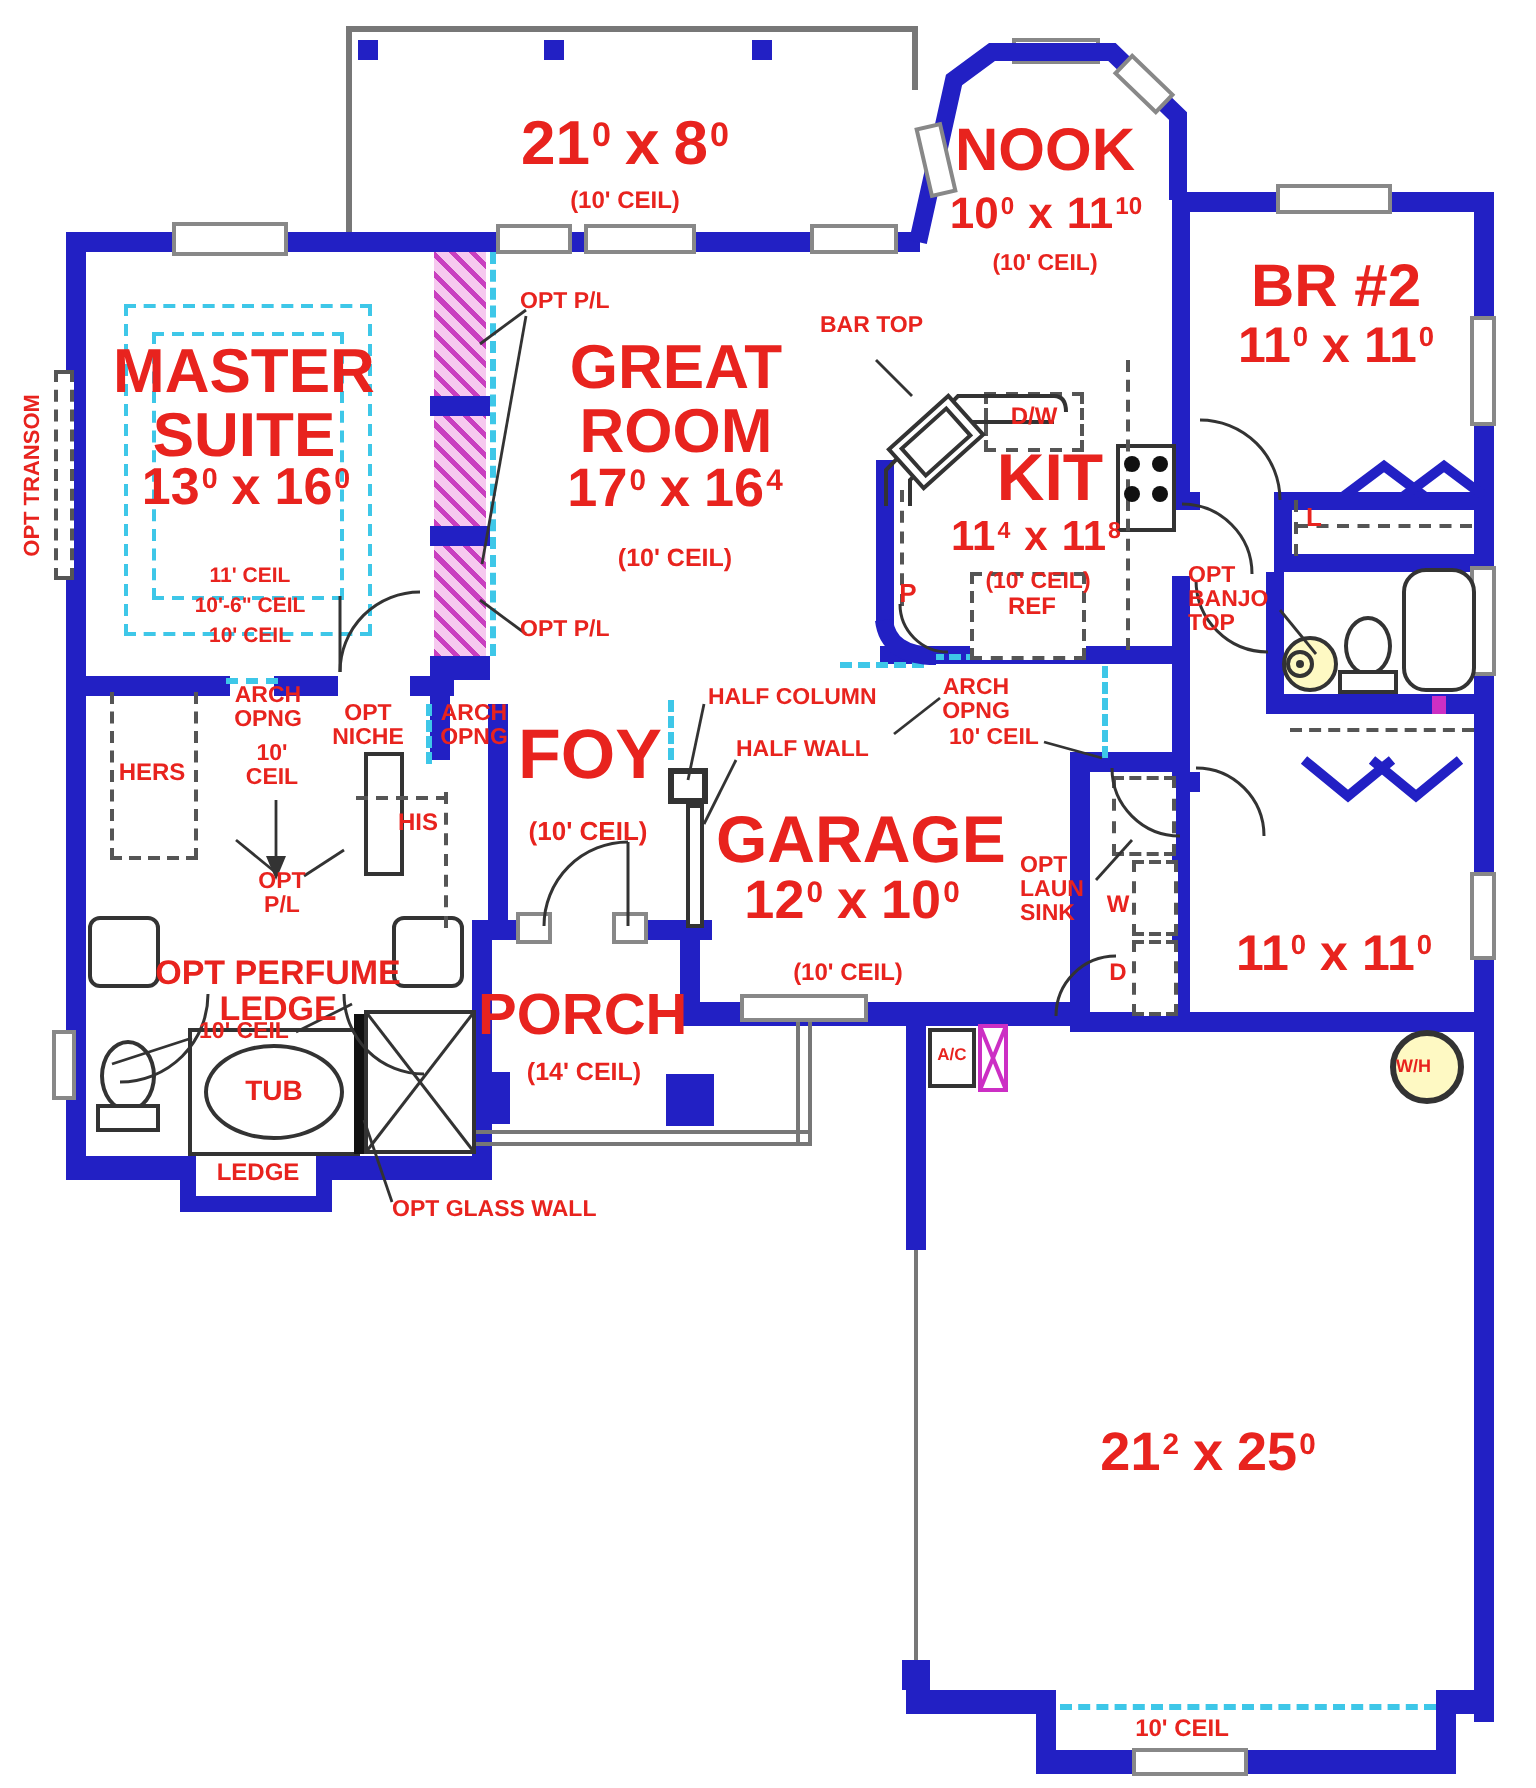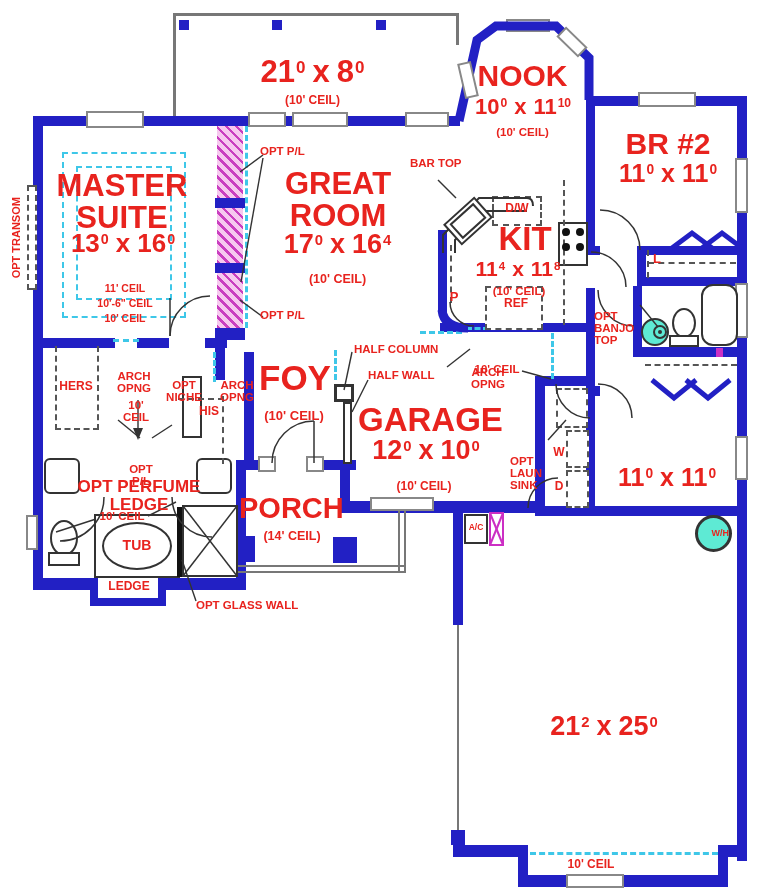--- a/index.html
+++ b/index.html
@@ -16,26 +16,26 @@
   .win{position:absolute;background:#fff;border:2px solid #888;box-sizing:border-box;}
   .winD{position:absolute;background:#fff;border:2px dashed #555;box-sizing:border-box;}
   .cyH{position:absolute;height:0;border-top:3px dashed var(--cyan);}
   .cyV{position:absolute;width:0;border-left:3px dashed var(--cyan);}
   .cyR{position:absolute;border:2px dashed var(--cyan);box-sizing:border-box;}
   .hatch{position:absolute;background:repeating-linear-gradient(45deg,var(--hatch_fg) 0 2.5px,var(--hatch_bg) 2.5px 7px);}
   .dashB{position:absolute;background:#fff;border:2px dashed #555;box-sizing:border-box;}
   .fix{position:absolute;background:#fff;border:2px solid #333;box-sizing:border-box;}
   .lbl{position:absolute;color:var(--red);font-weight:700;text-align:center;line-height:1.04;}
   .left{text-align:left;}
-  .pre{white-space:pre-line;margin-top:28px;}
+  .pre{white-space:pre-line;}
   .dim sup{font-size:.55em;vertical-align:baseline;position:relative;top:-.55em;margin-left:1px;}
   .xsep{margin:0 7px;}
   svg.overlay{position:absolute;left:0;top:0;}
-  .circ{position:absolute;border:2px solid #333;border-radius:50%;background:#5eead4;box-sizing:border-box;
-        display:flex;align-items:center;justify-content:flex-end;}
+  .circ{position:absolute;border:2px solid #333;border-radius:50%;background:#fef9c3;box-sizing:border-box;
+        display:flex;align-items:center;justify-content:flex-start;}
   .post{position:absolute;background:var(--wall);}
 </style>
 </head>
 <body>
 
 <div class="plan">
 
   <div class="thin" style="left:173px;top:13px;width:286px;height:3px"></div>
   <div class="thin" style="left:173px;top:13px;width:3px;height:104px"></div>
   <div class="thin" style="left:456px;top:13px;width:3px;height:32px"></div>

